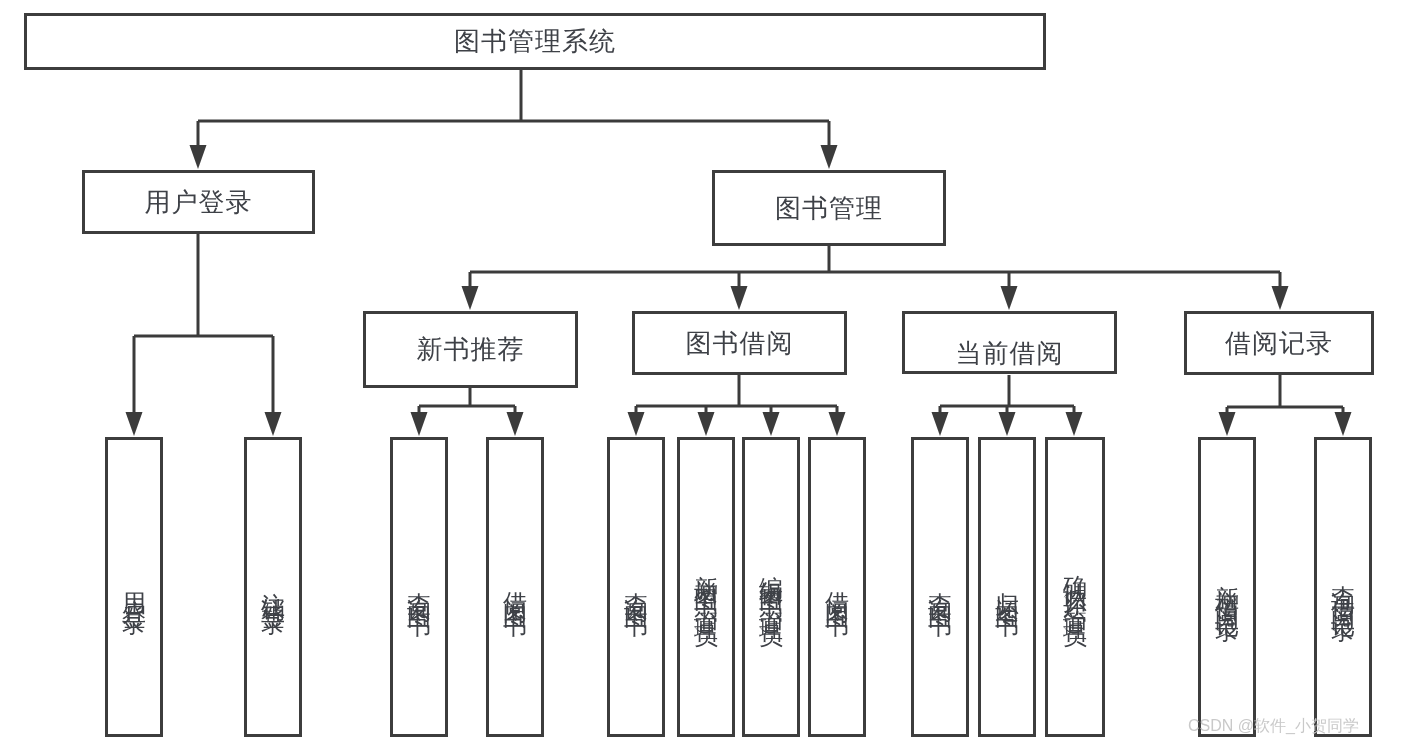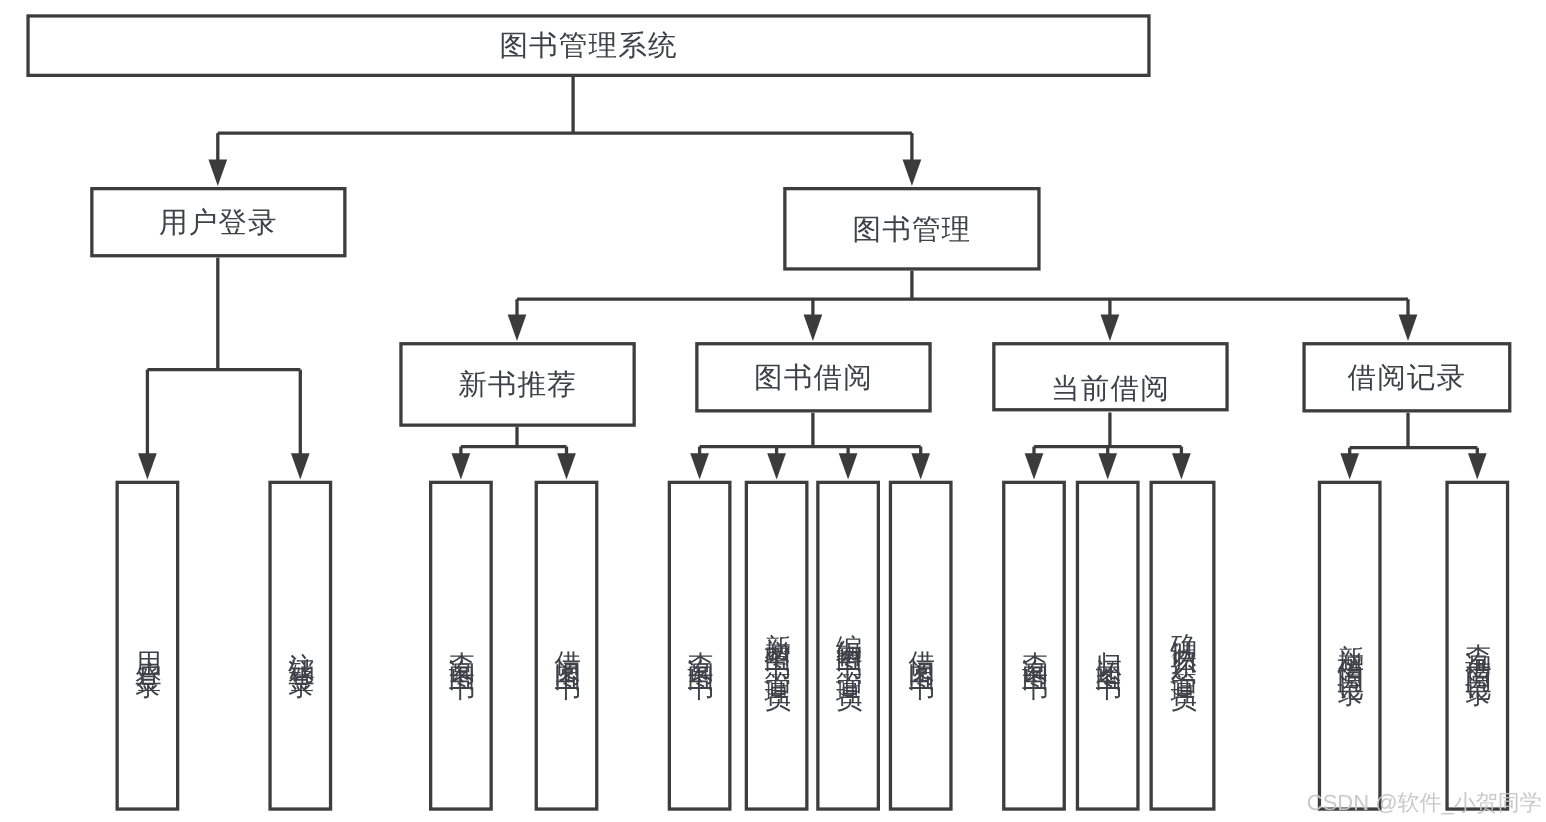--- a/index.html
+++ b/index.html
@@ -37,21 +37,21 @@
     writing-mode: vertical-rl;
     text-orientation: mixed;
     font-size: 24px;
     letter-spacing: 7px;
     line-height: 1;
   }
   .watermark {
     position: absolute;
     left: 1188px;
     top: 716px;
-    font-size: 20px;
+    font-size: 16px;
     color: rgba(198, 198, 198, 0.95);
     white-space: nowrap;
     z-index: 5;
   }
 </style>
 </head>
 <body>
 
 <div class="canvas">
 

